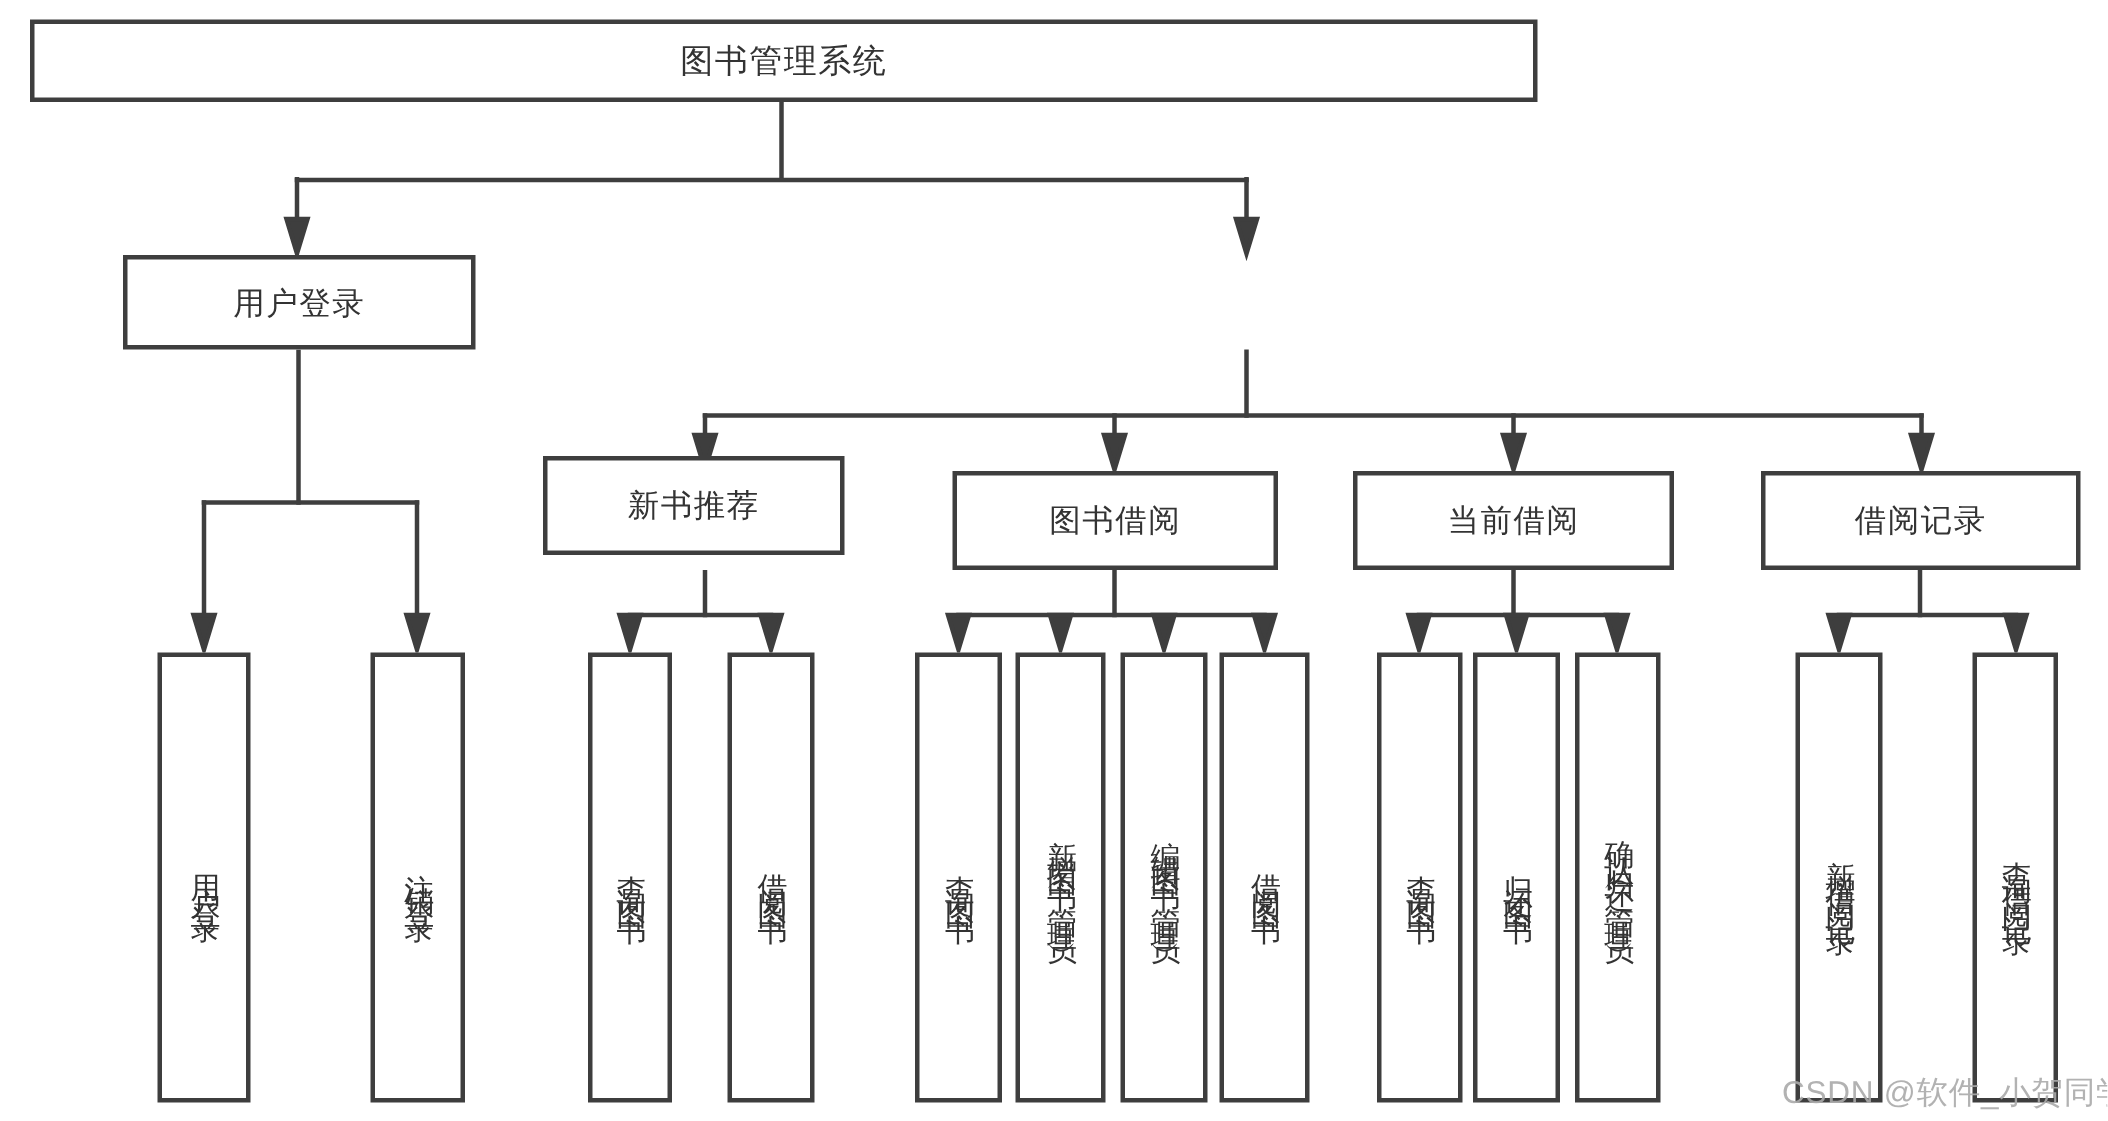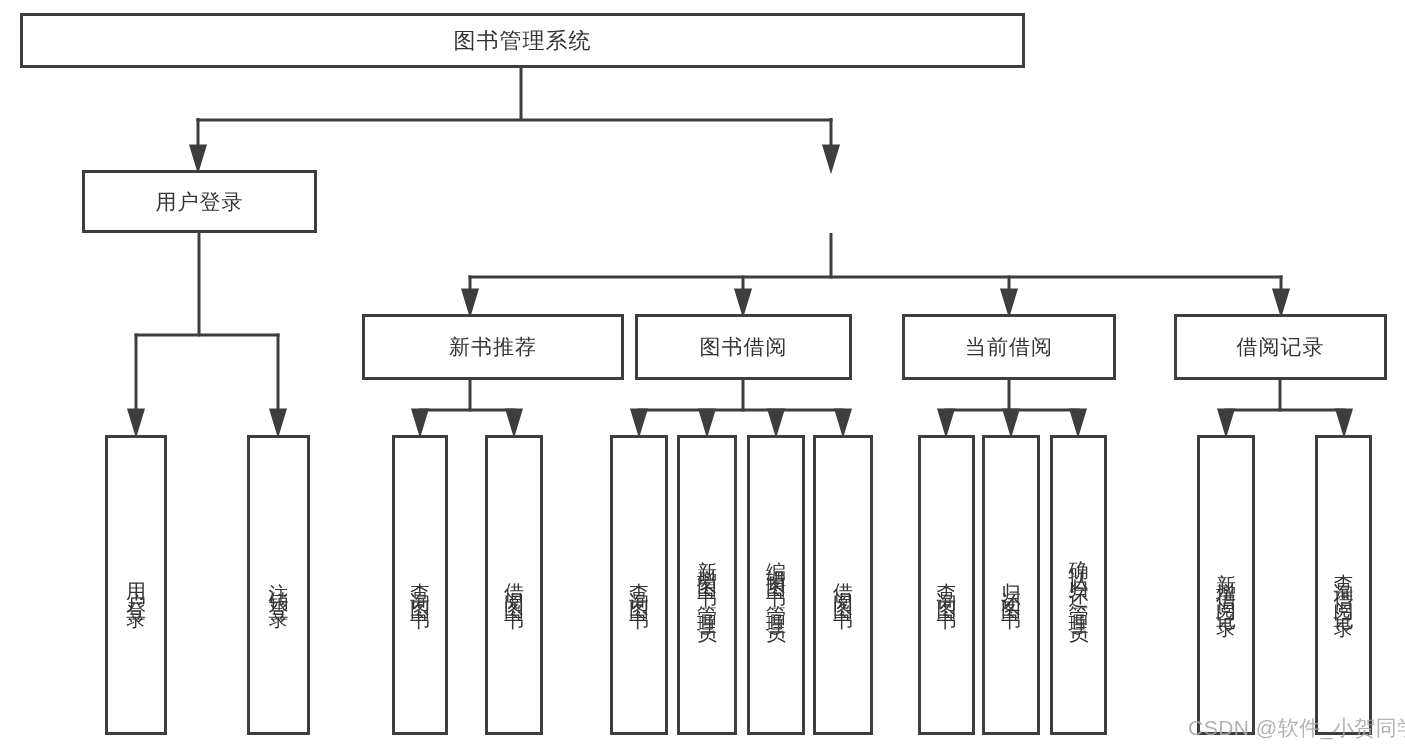--- a/index.html
+++ b/index.html
@@ -98,21 +98,21 @@
     <line x1="1280" y1="380" x2="1280" y2="411.5"></line>
     <line x1="1224.5" y1="410" x2="1345.5" y2="410"></line>
     <polygon points="1226,433 1219,410 1233,410"></polygon>
     <polygon points="1344,433 1337,410 1351,410"></polygon>
   </svg>
 
   <div class="hbox" style="left:20px; top:13px; width:1005px; height:55px; font-size:22px;">图书管理系统</div>
 
   <div class="hbox" style="left:82px; top:170px; width:235px; height:63px;">用户登录</div>
 
-  <div class="hbox" style="left:362px; top:314px; width:262px; height:66px;">新书推荐</div>
+  <div class="hbox" style="left:362px; top:304px; width:201px; height:66px;">新书推荐</div>
   <div class="hbox" style="left:635px; top:314px; width:217px; height:66px;">图书借阅</div>
   <div class="hbox" style="left:902px; top:314px; width:214px; height:66px;">当前借阅</div>
   <div class="hbox" style="left:1174px; top:314px; width:213px; height:66px;">借阅记录</div>
 
   <div class="vbox" style="left:105px; width:62px;">用户登录</div>
   <div class="vbox" style="left:247px; width:63px;">注销登录</div>
 
   <div class="vbox" style="left:392px; width:56px;">查询图书</div>
   <div class="vbox" style="left:485px; width:58px;">借阅图书</div>
 

